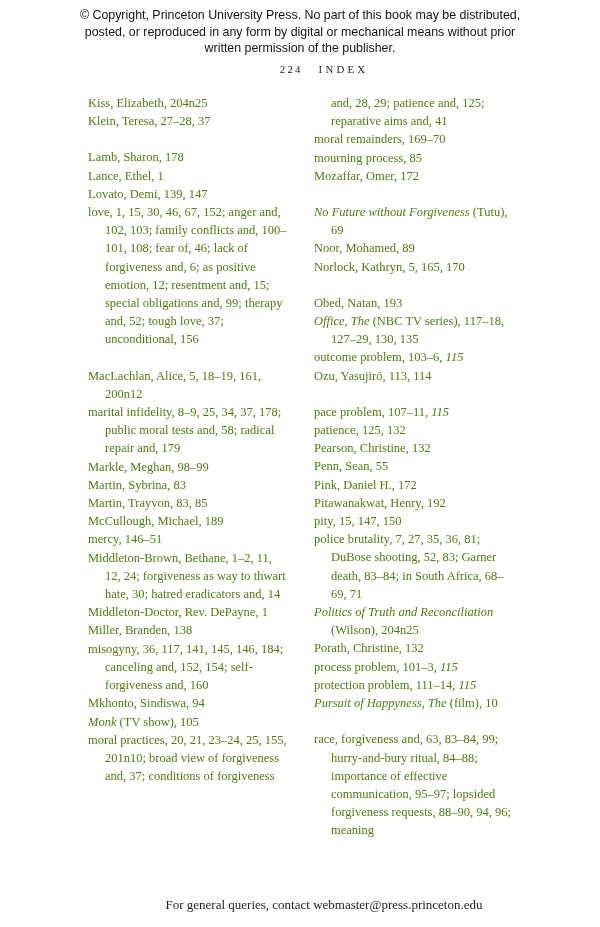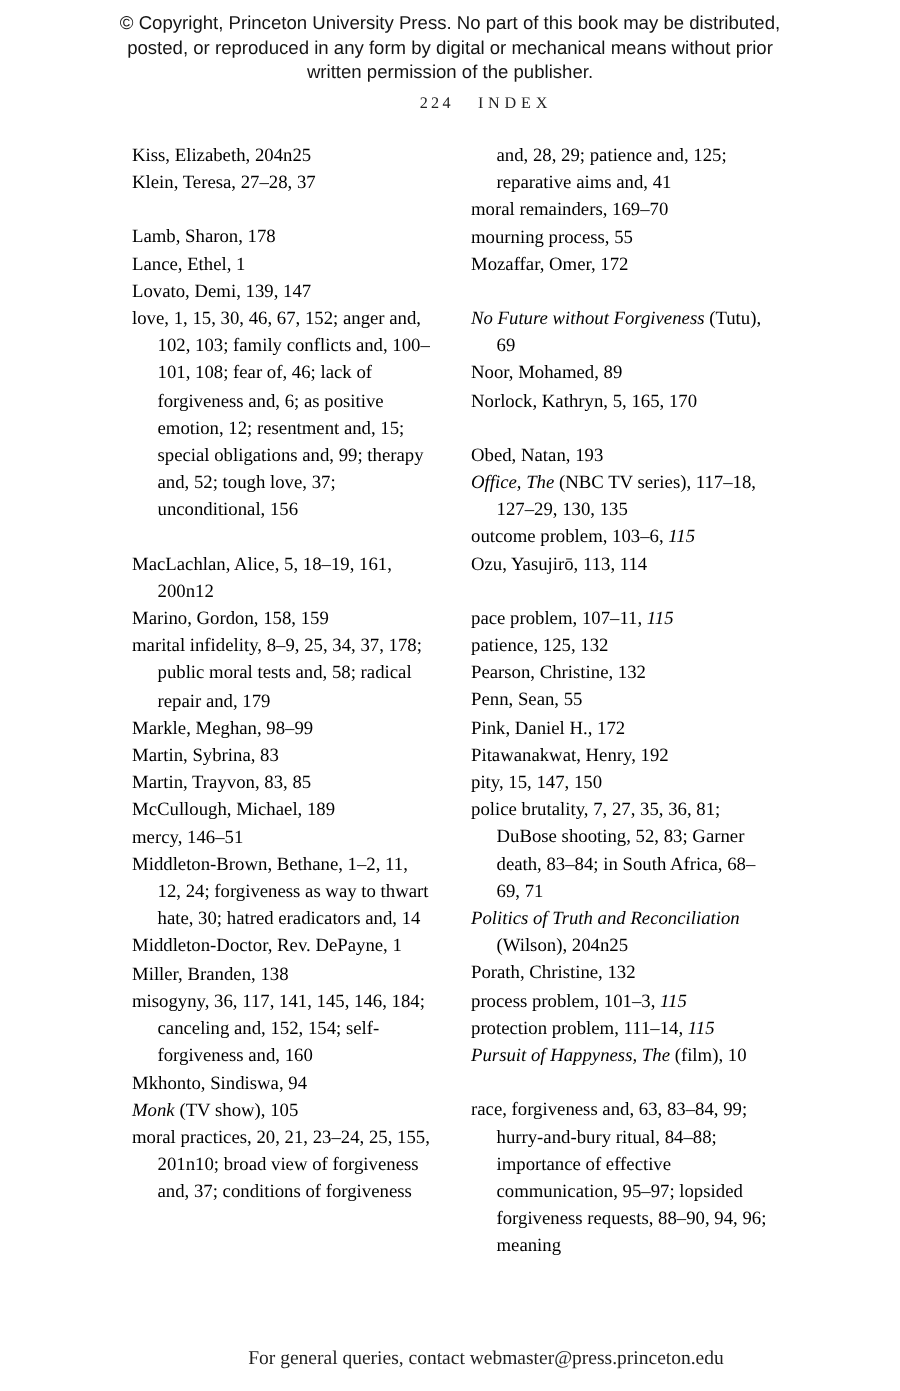--- a/index.html
+++ b/index.html
@@ -36,21 +36,21 @@
     display:flex;
     gap:26px;
   }
   .col { flex:1 1 0; min-width:0; }
   .entry {
     margin:0;
     font-size:12.5px;
     line-height:18.2px;
     text-indent:-17px;
     padding-left:17px;
-    color:#000000;
+    color:#4d7c0f;
   }
   .entry.continuation { text-indent:0; }
   .entry i { font-style:italic; }
   .entry-spacer { height:18px; }
   .footer {
     position:absolute;
     top:897px; left:0; width:100%;
     text-align:center;
     font-family:Liberation Serif, serif;
     font-size:13px;
@@ -72,39 +72,38 @@
     <div class="col" id="col-left">
         <p class="entry"><span>Kiss, Elizabeth, 204n25</span></p>
         <p class="entry"><span>Klein, Teresa, 27–28, 37</span></p>
         <div class="entry-spacer"></div>
         <p class="entry"><span>Lamb, Sharon, 178</span></p>
         <p class="entry"><span>Lance, Ethel, 1</span></p>
         <p class="entry"><span>Lovato, Demi, 139, 147</span></p>
         <p class="entry"><span>love, 1, 15, 30, 46, 67, 152; anger and, 102, 103; family conflicts and, 100–101, 108; fear of, 46; lack of forgiveness and, 6; as positive emotion, 12; resentment and, 15; special obligations and, 99; therapy and, 52; tough love, 37; unconditional, 156</span></p>
         <div class="entry-spacer"></div>
         <p class="entry"><span>MacLachlan, Alice, 5, 18–19, 161, 200n12</span></p>
-        <p class="entry"><span>Marino, Gordon, 158, 159</span></p>
         <p class="entry"><span>marital infidelity, 8–9, 25, 34, 37, 178; public moral tests and, 58; radical repair and, 179</span></p>
         <p class="entry"><span>Markle, Meghan, 98–99</span></p>
         <p class="entry"><span>Martin, Sybrina, 83</span></p>
         <p class="entry"><span>Martin, Trayvon, 83, 85</span></p>
         <p class="entry"><span>McCullough, Michael, 189</span></p>
         <p class="entry"><span>mercy, 146–51</span></p>
         <p class="entry"><span>Middleton-Brown, Bethane, 1–2, 11, 12, 24; forgiveness as way to thwart hate, 30; hatred eradicators and, 14</span></p>
         <p class="entry"><span>Middleton-Doctor, Rev. DePayne, 1</span></p>
         <p class="entry"><span>Miller, Branden, 138</span></p>
         <p class="entry"><span>misogyny, 36, 117, 141, 145, 146, 184; canceling and, 152, 154; self-forgiveness and, 160</span></p>
         <p class="entry"><span>Mkhonto, Sindiswa, 94</span></p>
         <p class="entry"><i>Monk</i><span> (TV show), 105</span></p>
         <p class="entry"><span>moral practices, 20, 21, 23–24, 25, 155, 201n10; broad view of forgiveness and, 37; conditions of forgiveness</span></p>
       </div>
     <div class="col" id="col-right">
         <p class="entry continuation"><span>and, 28, 29; patience and, 125; reparative aims and, 41</span></p>
         <p class="entry"><span>moral remainders, 169–70</span></p>
-        <p class="entry"><span>mourning process, 55</span></p>
+        <p class="entry"><span>mourning process, 85</span></p>
         <p class="entry"><span>Mozaffar, Omer, 172</span></p>
         <div class="entry-spacer"></div>
         <p class="entry"><i>No Future without Forgiveness</i><span> (Tutu), 69</span></p>
         <p class="entry"><span>Noor, Mohamed, 89</span></p>
         <p class="entry"><span>Norlock, Kathryn, 5, 165, 170</span></p>
         <div class="entry-spacer"></div>
         <p class="entry"><span>Obed, Natan, 193</span></p>
         <p class="entry"><i>Office, The</i><span> (NBC TV series), 117–18, 127–29, 130, 135</span></p>
         <p class="entry"><span>outcome problem, 103–6, </span><i>115</i></p>
         <p class="entry"><span>Ozu, Yasujirō, 113, 114</span></p>

